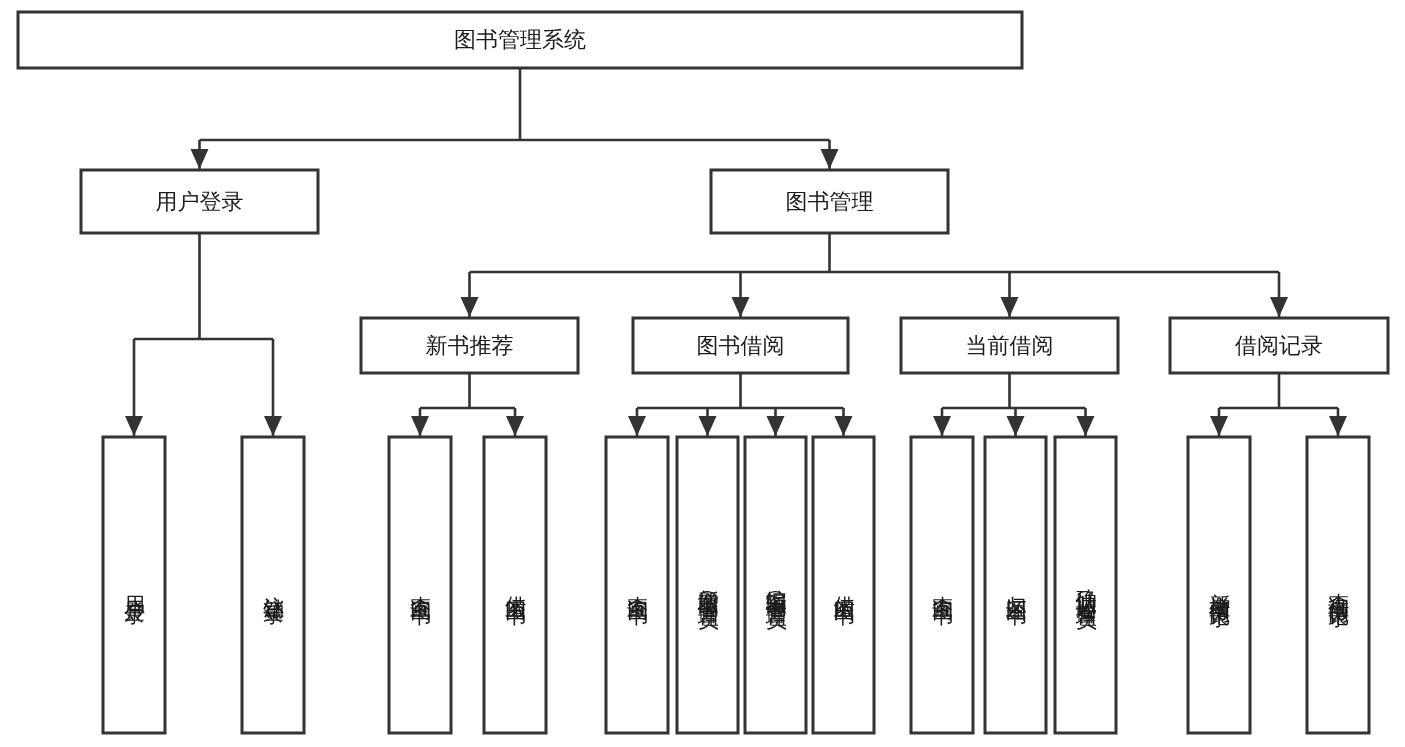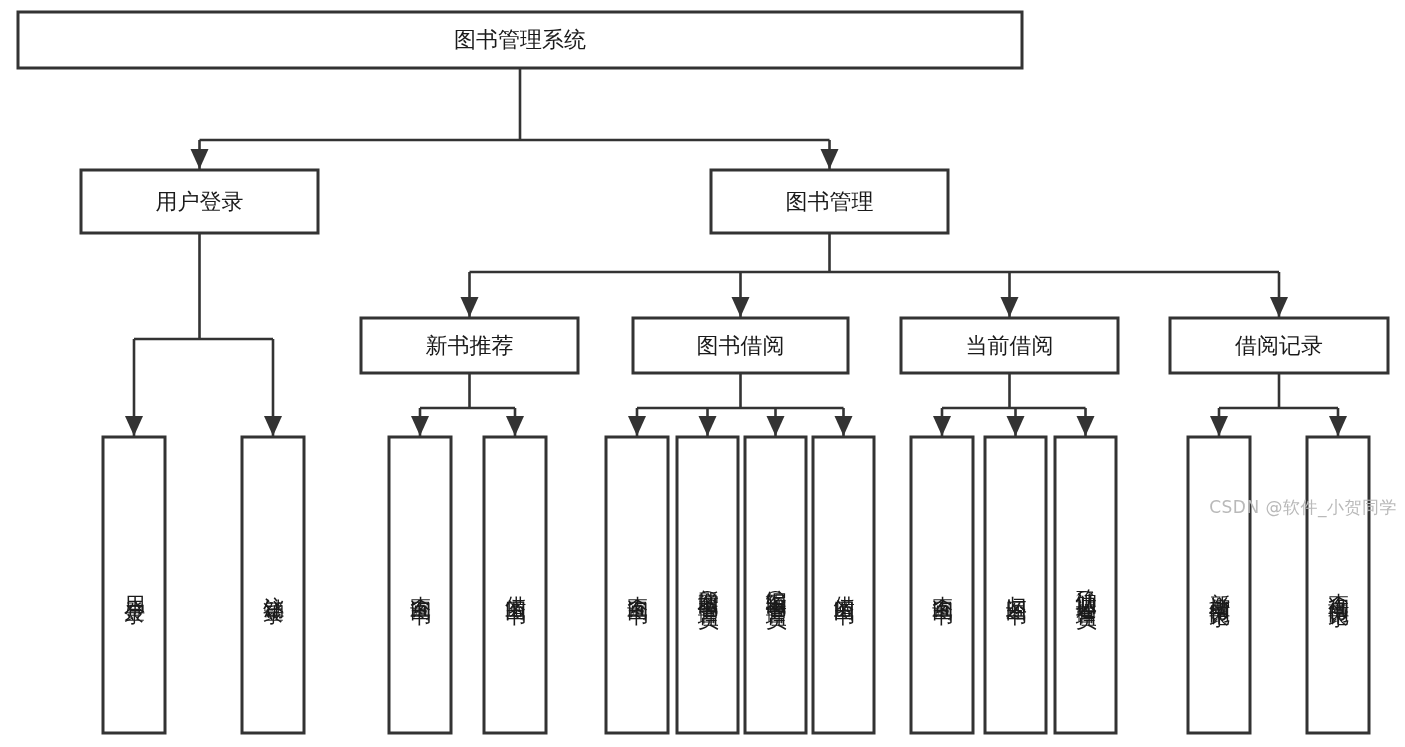--- a/index.html
+++ b/index.html
@@ -176,14 +176,13 @@
       <div class="leaf-label-wrap" style="left: 677px; top: 437px; width: 61px; height: 296px;">新增图书（管理员）</div>
       <div class="leaf-label-wrap" style="left: 745px; top: 437px; width: 61px; height: 296px;">编辑图书（管理员）</div>
       <div class="leaf-label-wrap" style="left: 813px; top: 437px; width: 61px; height: 296px;">借阅图书</div>
       <div class="leaf-label-wrap" style="left: 911px; top: 437px; width: 62px; height: 296px;">查询图书</div>
       <div class="leaf-label-wrap" style="left: 985px; top: 437px; width: 61px; height: 296px;">归还图书</div>
       <div class="leaf-label-wrap" style="left: 1055px; top: 437px; width: 61px; height: 296px;">确认归还（管理员）</div>
       <div class="leaf-label-wrap" style="left: 1188px; top: 437px; width: 62px; height: 296px;">新增借阅记录</div>
       <div class="leaf-label-wrap" style="left: 1307px; top: 437px; width: 62px; height: 296px;">查询借阅记录</div>
     </div>
 
-  <div class="watermark">CSDN @软件_小贺同学</div>
 </div>
 
 </body></html>

